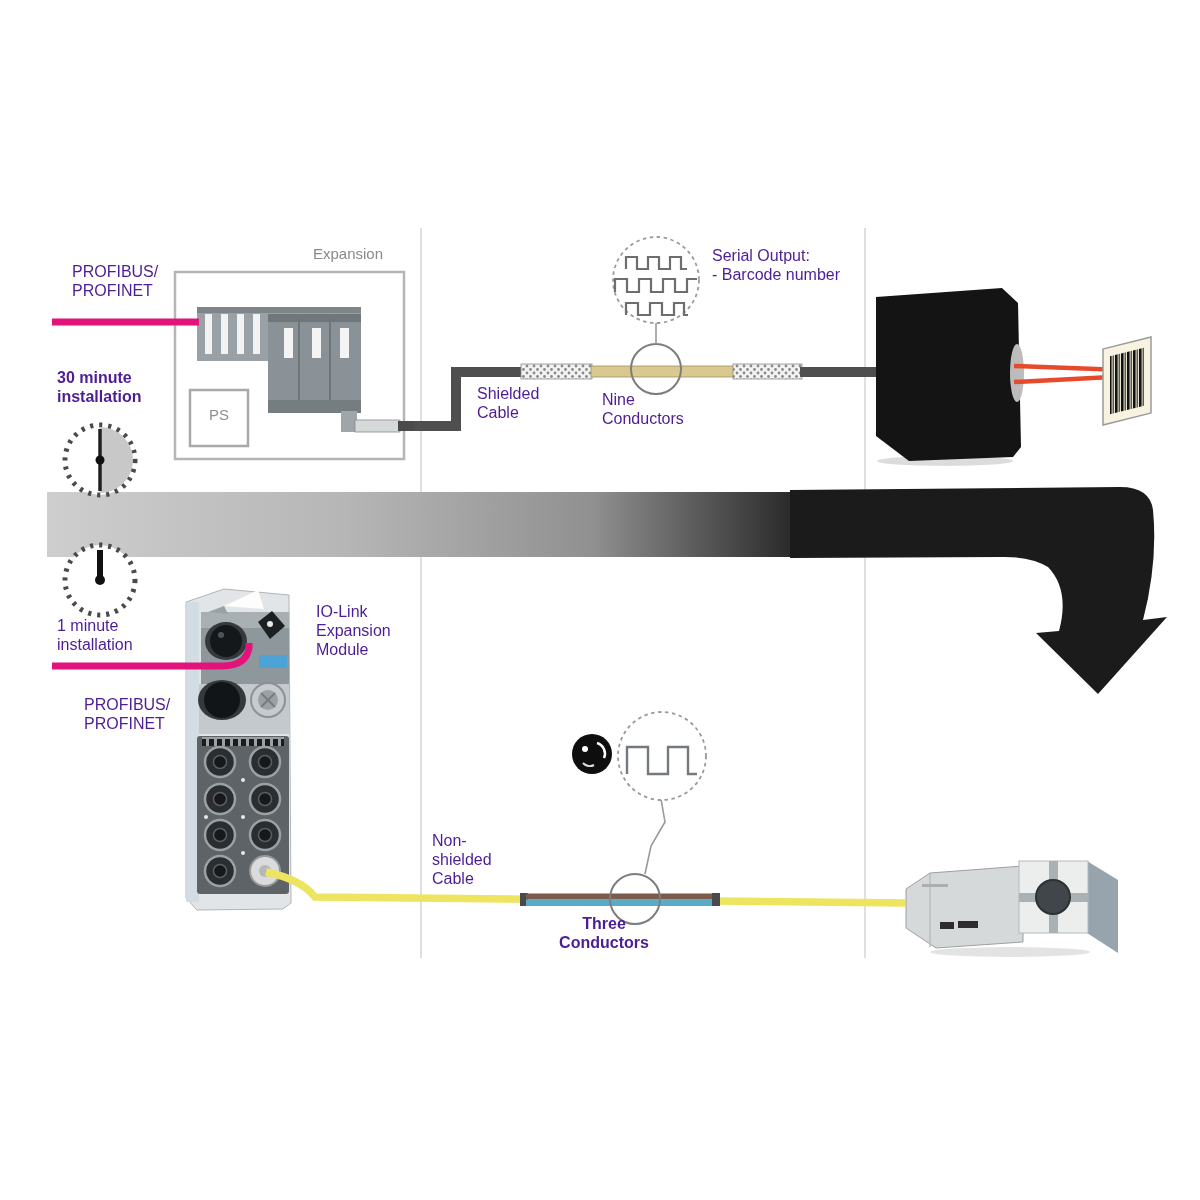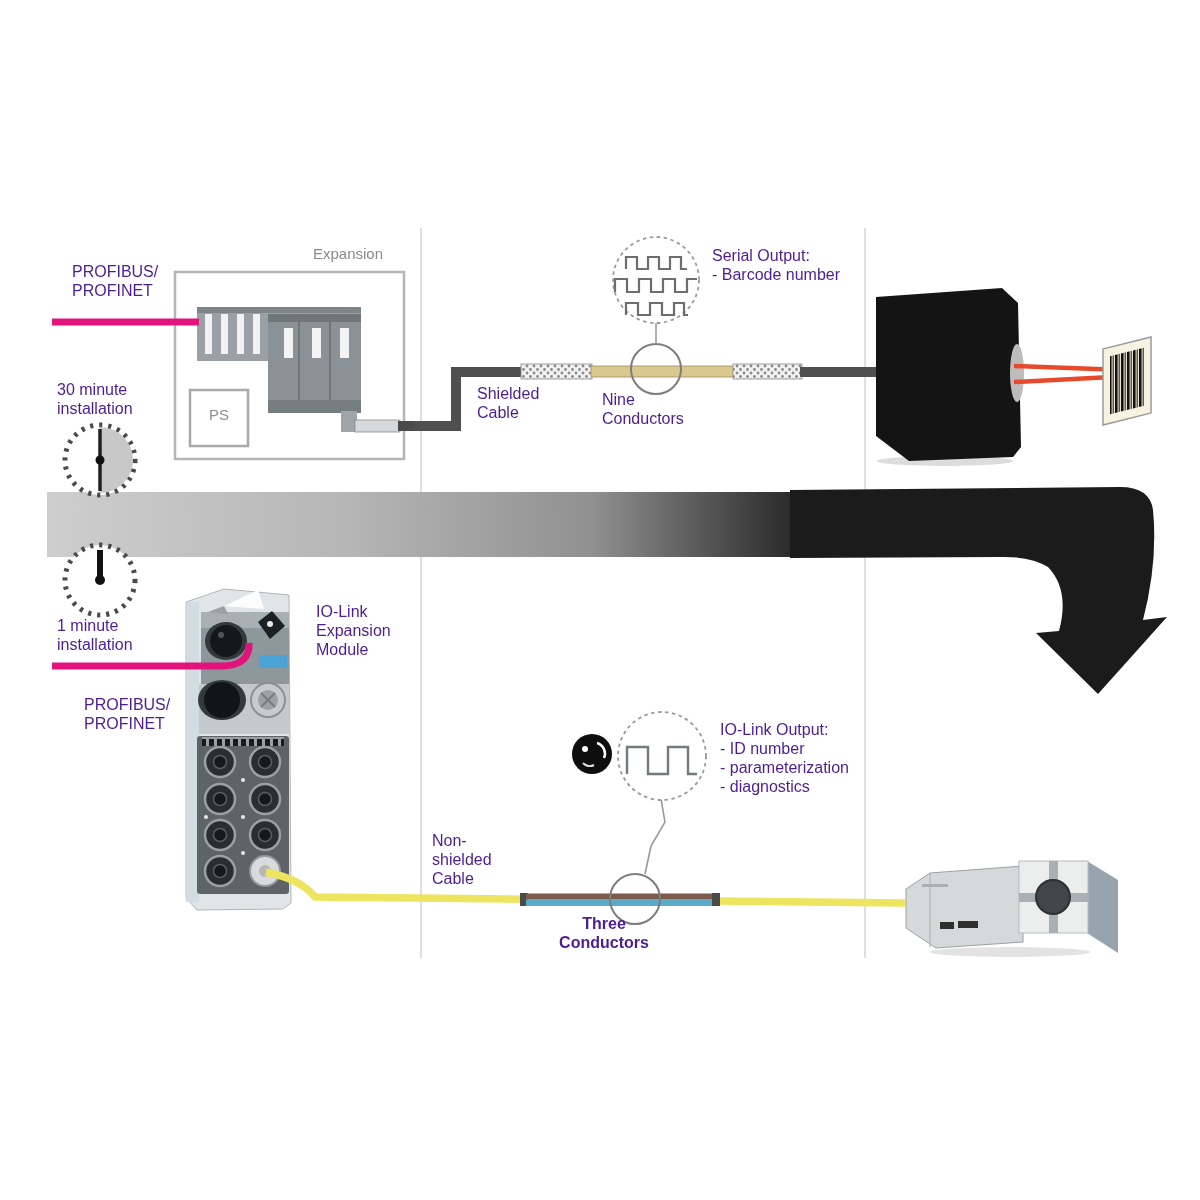--- a/index.html
+++ b/index.html
@@ -5,21 +5,21 @@
   html,body{margin:0;padding:0;background:#fff;}
   #stage{position:relative;width:1200px;height:1200px;background:#ffffff;overflow:hidden;
          font-family:"Liberation Sans", sans-serif;}
   #art{position:absolute;left:0;top:0;width:1200px;height:1200px;}
   .lbl{position:absolute;color:#4c1d95;font-size:16px;line-height:19px;white-space:pre-line;}
   .lbl-dk{color:#8a8a8a;}
   #banner-title{position:absolute;left:178px;top:502px;width:800px;text-align:center;
     color:#ffffff;font-size:23px;font-weight:bold;letter-spacing:.3px;white-space:pre-line;}
   #label-enclosure{left:313px;top:244px;font-size:15px;}
   #label-fieldbus-top{left:72px;top:262px;}
-  #label-install-30{left:57px;top:380px;}
+  #label-install-30{left:57px;top:368px;font-weight:bold;}
   #label-ps{left:190px;top:390px;width:58px;height:48px;display:flex;align-items:center;
     justify-content:center;font-size:15px;color:#8e8e8e;}
   #label-shielded-cable{left:477px;top:384px;}
   #label-nine-conductors{left:602px;top:390px;}
   #label-serial-output{left:712px;top:246px;}
   #label-install-1{left:57px;top:616px;}
   #label-fieldbus-bottom{left:84px;top:695px;}
   #label-module{left:316px;top:602px;}
   #label-nonshielded-cable{left:432px;top:831px;}
   #label-three-conductors{left:545px;top:914px;width:118px;text-align:center;font-weight:bold;}
@@ -250,18 +250,14 @@
 <div class="lbl" id="label-fieldbus-bottom">PROFIBUS/
 PROFINET</div>
 <div class="lbl" id="label-module">IO-Link
 Expansion
 Module</div>
 <div class="lbl" id="label-nonshielded-cable">Non-
 shielded
 Cable</div>
 <div class="lbl" id="label-three-conductors">Three
 Conductors</div>
-<div class="lbl" id="label-iolink-output">IO-Link Output:
-- ID number
-- parameterization
-- diagnostics</div>
 
 </div>
 
 </body></html>

